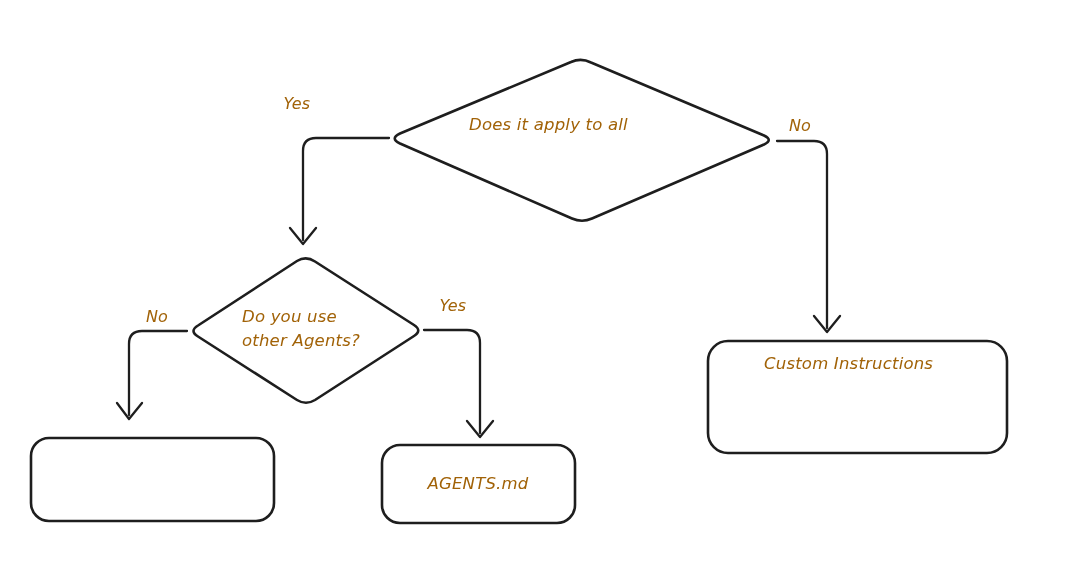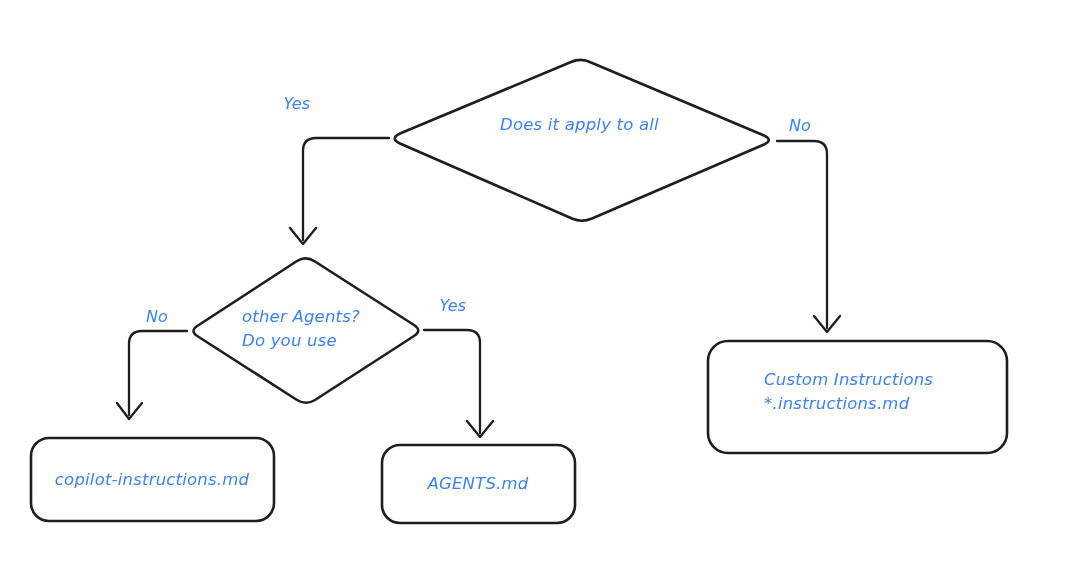--- a/index.html
+++ b/index.html
@@ -35,21 +35,21 @@
     stroke-linejoin: round;
     stroke-linecap: round;
   }
   .lbl {
     position: absolute;
     font-style: italic;
     letter-spacing: 0.2px;
     white-space: nowrap;
     line-height: 24px;
     font-size: 16.5px;
-    color: #3b82f6;
+    color: #a16207;
   }
   .lbl .line {
     display: block;
   }
   .cx {
     transform: translateX(-50%);
     text-align: center;
   }
   .edge-lbl {
     font-size: 16px;
@@ -85,36 +85,34 @@
     <path class="edge" d="M 777,141 L 814,141 Q 827,141 827,154 L 827,328"></path>
     <path class="edge" d="M 814,316 L 827,332 L 840,316"></path>
 
     <path class="edge" d="M 187,331 L 142,331 Q 129,331 129,344 L 129,415"></path>
     <path class="edge" d="M 117,403 L 129,419 L 142,403"></path>
 
     <path class="edge" d="M 424,330 L 467,330 Q 480,330 480,343 L 480,433"></path>
     <path class="edge" d="M 467,421 L 480,437 L 493,421"></path>
   </svg>
 
-  <div class="lbl" style="left:500px; top:113px;">
+  <div class="lbl" style="left:469px; top:113px;">
     <span class="line">Does it apply to all</span>
   </div>
 
   <div class="lbl" style="left:242px; top:305px;">
+    <span class="line">Do you use</span>
     <span class="line">other Agents?</span>
-    <span class="line">Do you use</span>
   </div>
 
-  <div class="lbl cx" style="left:152px; top:468px;">copilot-instructions.md</div>
 
   <div class="lbl cx" style="left:478px; top:472px;font-style:italic;">AGENTS.md</div>
 
-  <div class="lbl" style="left:764px; top:368px;">
+  <div class="lbl" style="left:764px; top:352px;">
     <span class="line">Custom Instructions</span>
-    <span class="line">*.instructions.md</span>
   </div>
 
   <div class="lbl cx edge-lbl" style="left:297px; top:92px;">Yes</div>
 
   <div class="lbl cx edge-lbl" style="left:800px; top:114px;">No</div>
 
   <div class="lbl cx edge-lbl" style="left:157px; top:305px;">No</div>
 
   <div class="lbl cx edge-lbl" style="left:453px; top:294px;">Yes</div>
 

